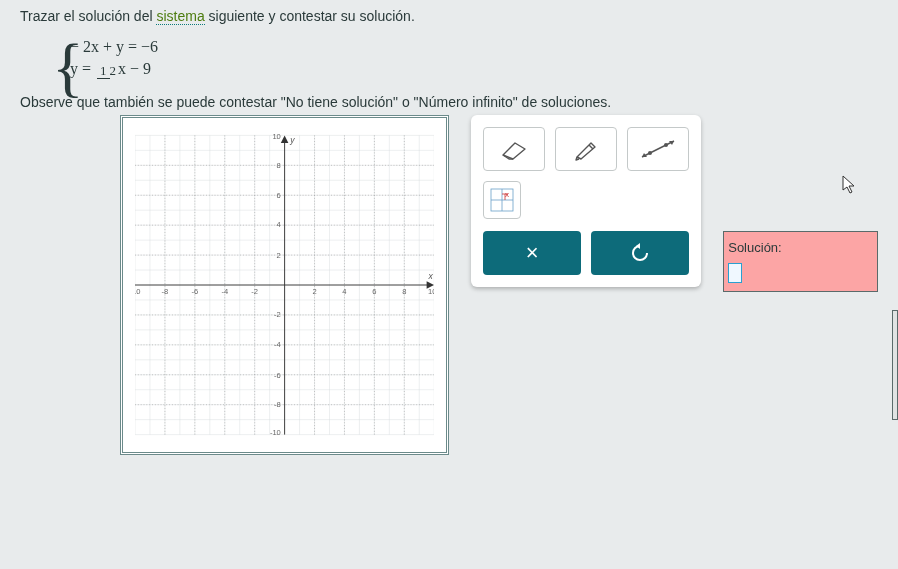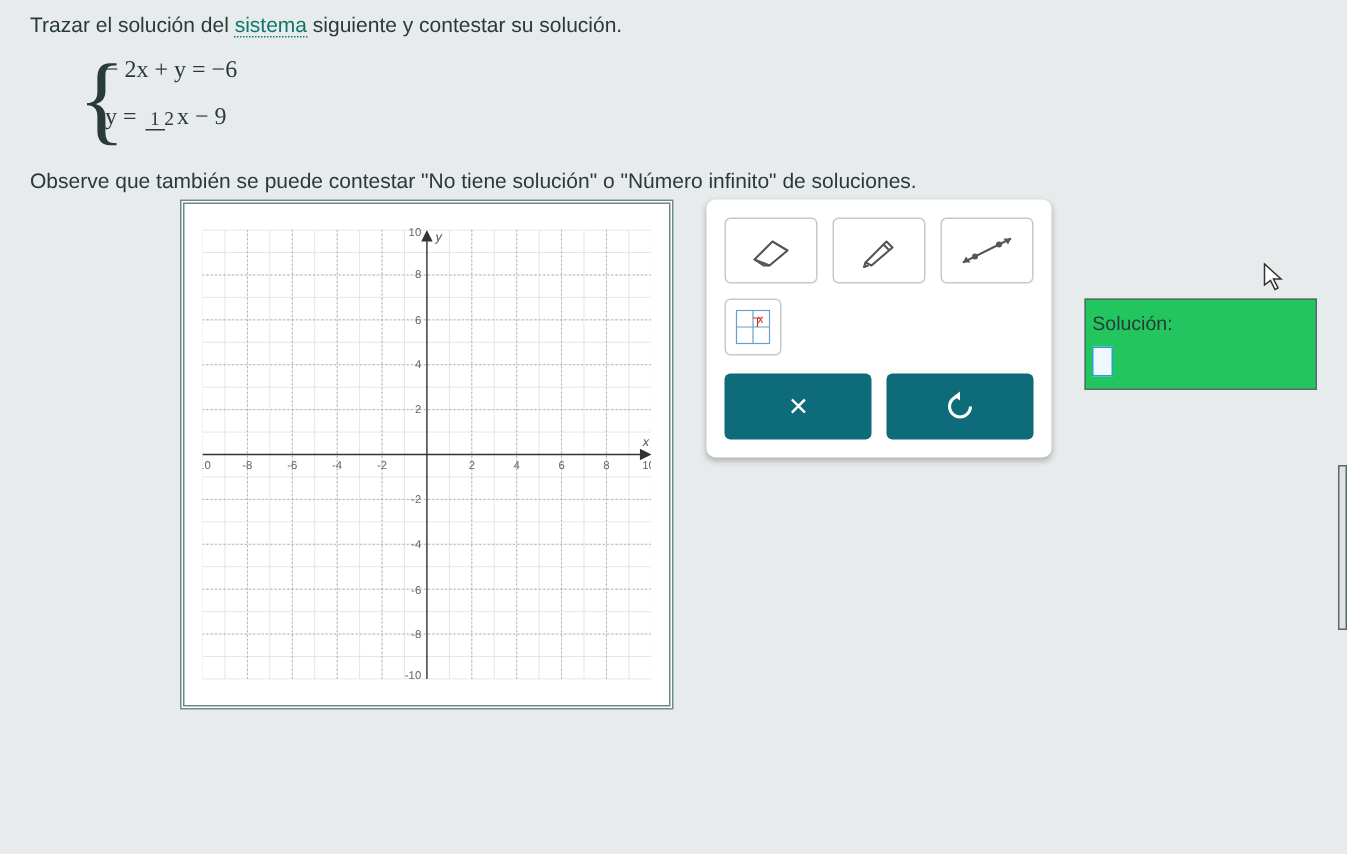--- a/index.html
+++ b/index.html
@@ -10,21 +10,21 @@
       height: 569px;
       color: #2a3a3a;
       position: relative;
     }
     .content { padding: 8px 20px 0 20px; }
     .instruction {
       font-size: 14px;
       margin-bottom: 14px;
     }
     .link {
-      color: #0f766e;
+      color: #4d7c0f;
       border-bottom: 1px dotted #0d7a7a;
       text-align: center;
     }
     .equations {
       margin-left: 50px;
       margin-bottom: 14px;
       position: relative;
     }
     .brace {
       position: absolute;
@@ -34,21 +34,21 @@
       line-height: 66px;
       font-family: serif;
       font-weight: 100;
     }
     .eq {
       font-family: serif;
       font-size: 16px;
       margin: 4px 0;
       white-space: nowrap;
     }
-    .frac { display: inline-block; vertical-align: middle; text-align: center; line-height: 14px; margin: 12px 2px;}
+    .frac { display: inline-block; vertical-align: middle; text-align: center; line-height: 14px; margin: 2px 2px;}
     .frac .num { border-bottom: 1px solid #2a3a3a; font-size: 13px; padding: 0 3px;}
     .frac .den { font-size: 13px;}
     .observe { font-size: 14px; margin-bottom: 5px;}
     .work-area {
       display: flex;
       align-items: flex-start;
       padding-left: 100px;
       gap: 22px;
     }
     .graph-box {
@@ -90,24 +90,24 @@
       background: #0d6b7a;
       border:none;
       border-radius: 4px;
       color:#fff;
       font-size: 22px;
       display:flex; align-items:center; justify-content:center;
       cursor:pointer;
     }
     .solution-box {
       border: 1px solid #5a6a6a;
-      background: #22c55e;
+      background: #fca5a5;
       padding: 8px 4px;
       width: 160px;
-      margin-top: 66px;
+      margin-top: 116px;
     }
     .solution-box .label { font-size: 13px; margin-bottom:8px;}
     .solution-input {
       width: 14px; height: 20px;
       border: 1px solid #2aa0d0;
       background:#f0f8ff;
     }
     .cursor-svg {
       position:absolute;
       top: 175px;

